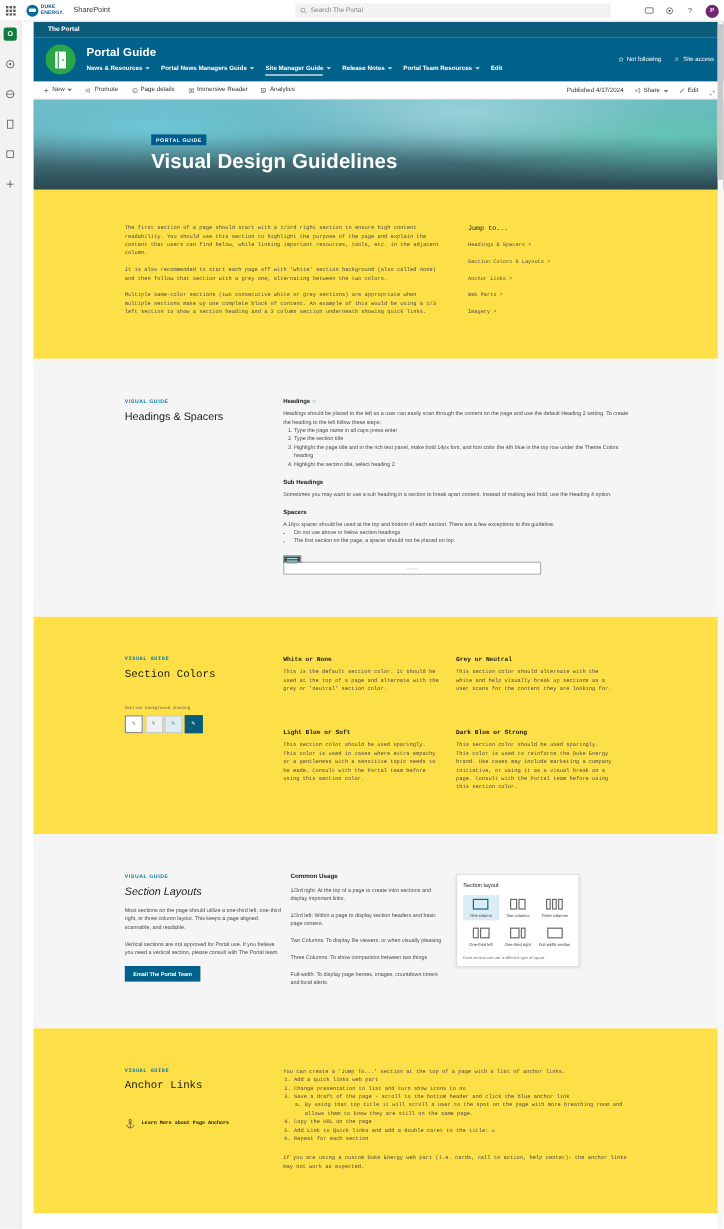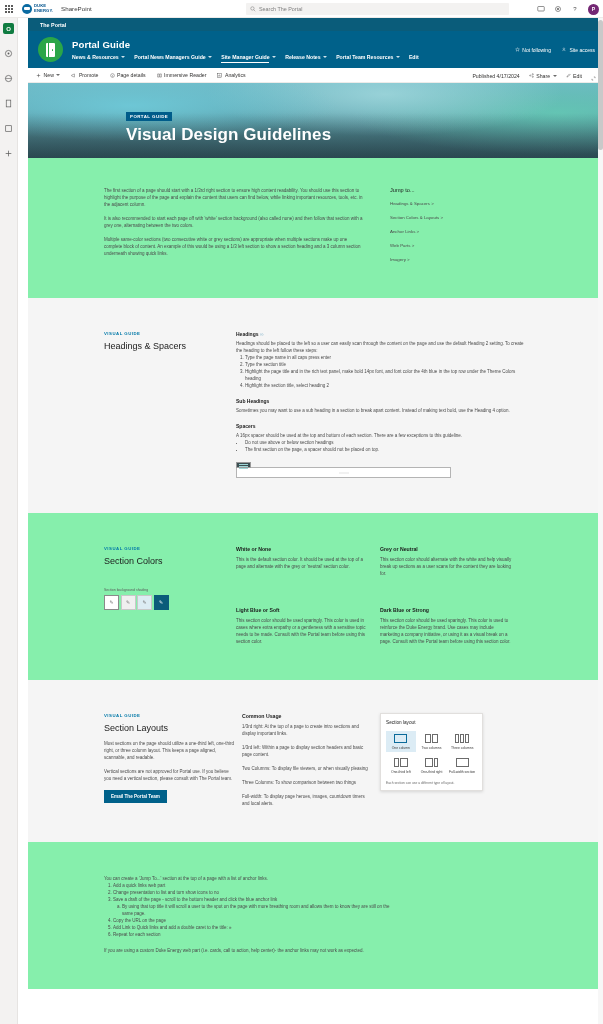--- a/index.html
+++ b/index.html
@@ -150,21 +150,21 @@
   .hero-inner { position: absolute; left: 98px; bottom: 13px; z-index: 2; }
   .hero-tag {
     display: inline-block; background: #005c8a; color: #fff;
     font-size: 4.4px; font-weight: bold; letter-spacing: .45px;
     padding: 1.8px 4px; margin-bottom: 4px;
   }
   .hero-h1 { font-size: 17px; color: #fff; font-weight: bold; letter-spacing: .1px; }
 
   
   .sec { padding: 0 0; }
-  .sec.white { background: #86efac; }
+  .sec.white { background: #fde047; font-family: Liberation Mono, monospace; }
   .sec.grey { background: #f5f5f5; }
   .wrap { width: 423px; margin: 11px auto; display: flex; }
 
   .eyebrow {
     font-size: 4.3px; font-weight: bold; color: #0078a8;
     letter-spacing: .5px; margin-bottom: 5px;
   }
   .sec-h2 { font-size: 9px; color: #1b1b1b; font-weight: normal; }
   .body-t { font-size: 4.5px; line-height: 7px; color: #4a4a4a; }
   .sub-h { font-size: 5px; font-weight: bold; color: #1b1b1b; margin-bottom: 3px; }
@@ -553,21 +553,21 @@
           <p class="body-t">This section color should be used sparingly. This color is used to reinforce the Duke Energy brand. Use cases may include marketing a company initiative, or using it as a visual break on a page. Consult with the Portal team before using this section color.</p>
         </div>
       </div>
     </div>
   </div>
 
   <div class="sec grey" style="padding:22px 0 24px;">
     <div class="wrap">
       <div style="width:132px;">
         <div class="eyebrow">VISUAL GUIDE</div>
-        <div class="sec-h2" style="margin-bottom:7px;">Section Layouts</div>
+        <div class="sec-h2" style="margin-bottom:7px;font-style:italic;">Section Layouts</div>
         <p class="body-t" style="margin-bottom:7px;">Most sections on the page should utilize a one-third left, one-third right, or three column layout. This keeps a page aligned, scannable, and readable.</p>
         <p class="body-t">Vertical sections are not approved for Portal use. If you believe you need a vertical section, please consult with The Portal team.</p>
         <a class="btn-primary">Email The Portal Team</a>
       </div>
       <div style="width:132px; padding-left:6px;">
         <div class="col-h">Common Usage</div>
         <p class="body-t" style="margin-bottom:7px;">1/3rd right: At the top of a page to create intro sections and display important links.</p>
         <p class="body-t" style="margin-bottom:7px;">1/3rd left: Within a page to display section headers and basic page content.</p>
         <p class="body-t" style="margin-bottom:7px;">Two Columns: To display file viewers, or when visually pleasing</p>
         <p class="body-t" style="margin-bottom:7px;">Three Columns: To show comparison between two things</p>
@@ -620,20 +620,33 @@
             </div>
           </div>
           <div class="lp-foot">Each section can use a different type of layout.</div>
         </div>
       </div>
     </div>
   </div>
 
   <div class="sec white" style="padding:22px 0 24px;">
     <div class="wrap">
+      <div style="width:132px;">
+        <div class="eyebrow">VISUAL GUIDE</div>
+        <div class="sec-h2">Anchor Links</div>
+        <div class="learn-row" style="margin-top:22px;">
+          <svg width="9" height="9" viewBox="0 0 16 16">
+            <circle cx="8" cy="3" r="1.8" fill="none" stroke="#4a4a4a" stroke-width="1.2"></circle>
+            <line x1="8" y1="5" x2="8" y2="14" stroke="#4a4a4a" stroke-width="1.2"></line>
+            <path d="M3 9.5c0 3 2.4 4.6 5 4.6s5-1.6 5-4.6" fill="none" stroke="#4a4a4a" stroke-width="1.2"></path>
+            <line x1="5" y1="7" x2="11" y2="7" stroke="#4a4a4a" stroke-width="1.2"></line>
+          </svg>
+          <span class="learn-txt">Learn More about Page Anchors</span>
+        </div>
+      </div>
       <div style="width:291px;">
         <p class="body-t">You can create a 'Jump To...' section at the top of a page with a list of anchor links.</p>
         <ol class="body-t">
           <li>Add a quick links web part</li>
           <li>Change presentation to list and turn show icons to no</li>
           <li>Save a draft of the page - scroll to the bottom header and click the blue anchor link</li>
           <ol class="sub-a">
             <li>By using that top title it will scroll a user to the spot on the page with more breathing room and allows them to know they are still on the same page.</li>
           </ol>
           <li>Copy the URL on the page</li>

